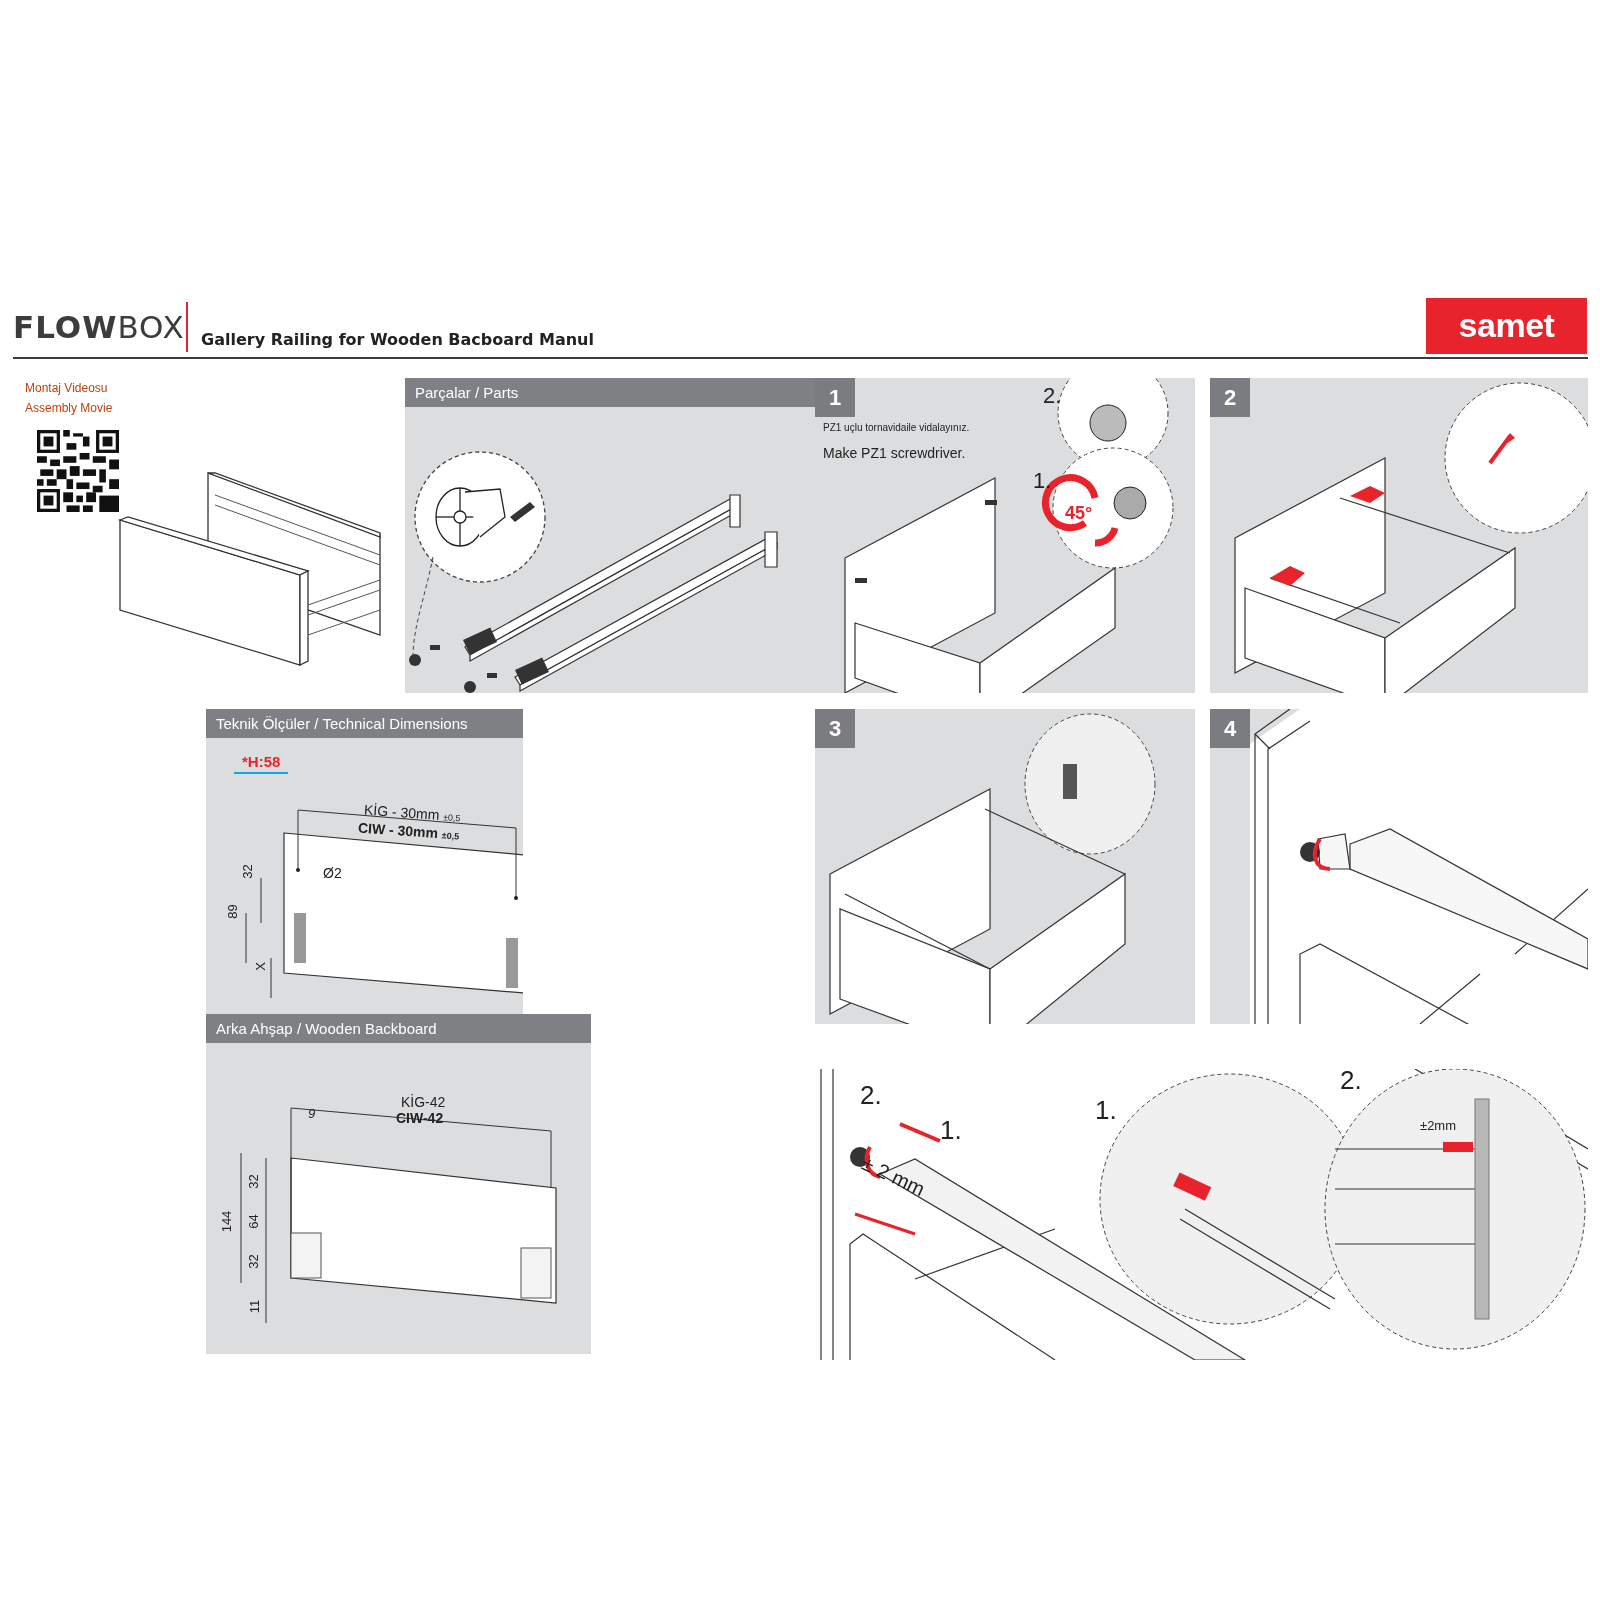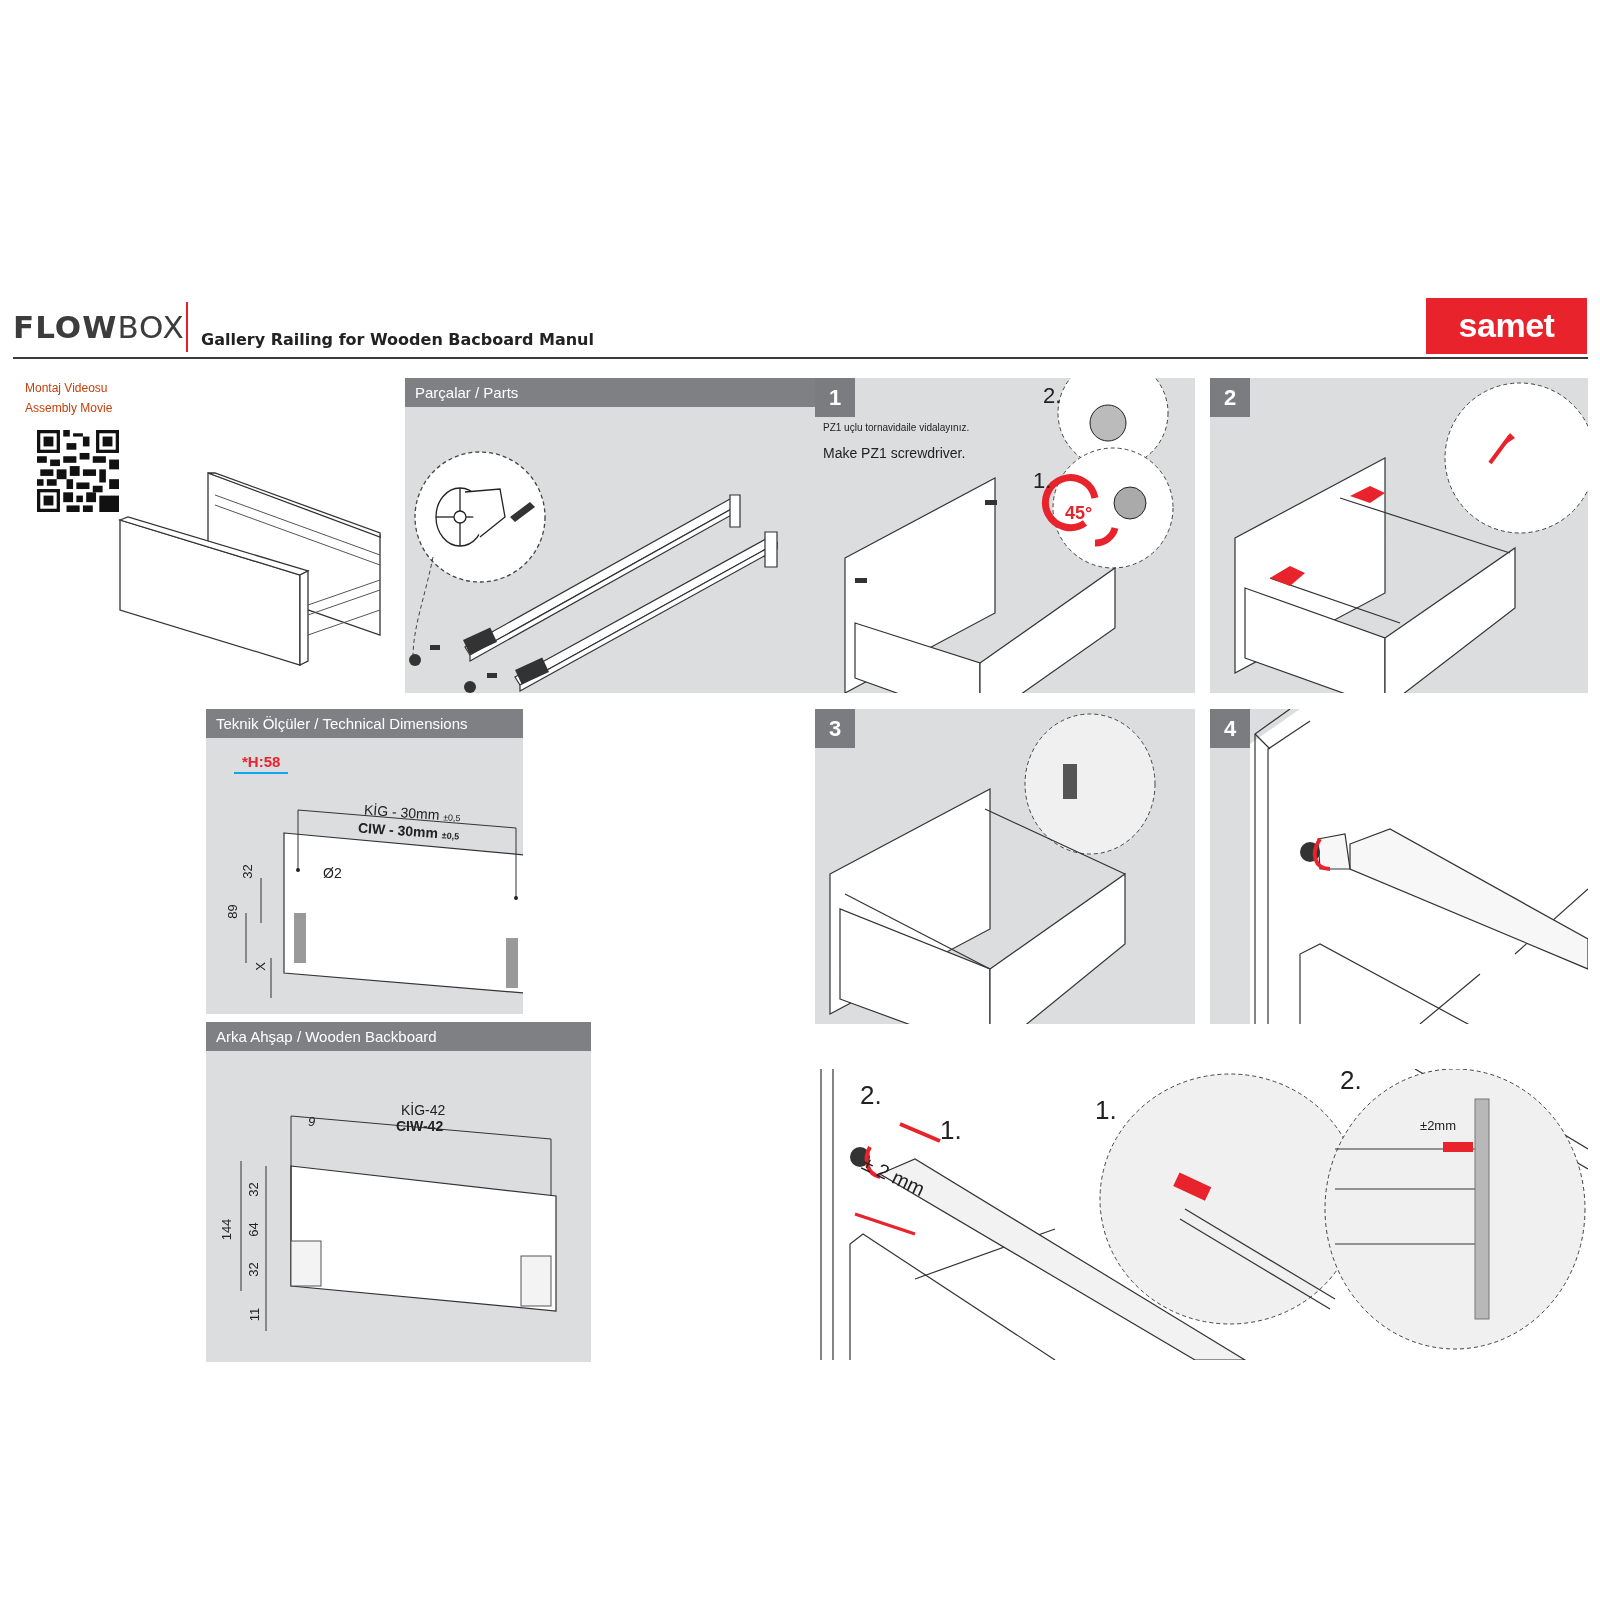--- a/index.html
+++ b/index.html
@@ -198,21 +198,21 @@
   </svg>
   <div class="abs" style="left:158px;top:96px;font-size:14px;transform:rotate(4deg);"><span>KİG - 30mm</span> <span style="font-size:9px">±0,5</span></div>
   <div class="abs" style="left:152px;top:114px;font-size:14px;font-weight:bold;transform:rotate(4deg);"><span>CIW - 30mm</span> <span style="font-size:9px">±0,5</span></div>
   <div class="abs" style="left:117px;top:156px;font-size:14px;">Ø2</div>
   <div class="abs" style="left:34px;top:155px;font-size:13px;transform:rotate(-90deg);">32</div>
   <div class="abs" style="left:19px;top:195px;font-size:13px;transform:rotate(-90deg);">89</div>
   <div class="abs" style="left:50px;top:250px;font-size:13px;transform:rotate(-90deg);">X</div>
   <div class="abs" style="left:330px;top:185px;font-size:13px;transform:rotate(-90deg);">96</div>
 </div>
 
-<div class="panel" style="left:206px;top:1014px;width:385px;height:340px;margin-top:8px;">
+<div class="panel" style="left:206px;top:1014px;width:385px;height:340px;">
   <div class="panel-head">Arka Ahşap / Wooden Backboard</div>
   <svg class="abs" style="left:0;top:29px" width="385" height="311" viewBox="0 0 385 311">
     <polygon points="85,115 350,145 350,260 85,235" fill="#fff" stroke="#333" stroke-width="1.2"></polygon>
     <line x1="85" y1="65" x2="345" y2="88" stroke="#333"></line>
     <line x1="85" y1="65" x2="85" y2="235" stroke="#333"></line>
     <line x1="345" y1="88" x2="345" y2="145" stroke="#333"></line>
     <line x1="35" y1="110" x2="35" y2="240" stroke="#333"></line>
     <line x1="60" y1="115" x2="60" y2="280" stroke="#333"></line>
     <rect x="85" y="190" width="30" height="45" fill="#f3f3f3" stroke="#555"></rect>
     <rect x="315" y="205" width="30" height="50" fill="#f3f3f3" stroke="#555"></rect>

